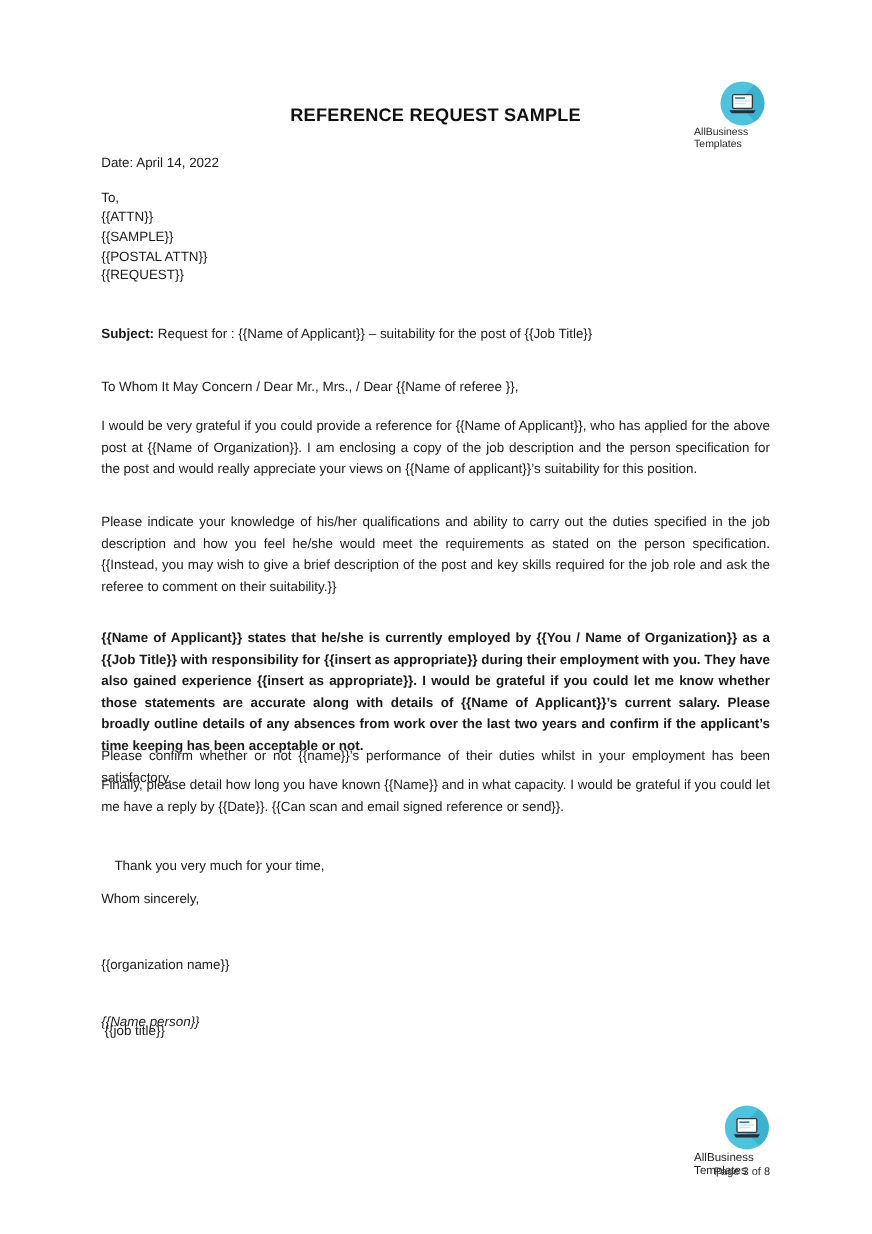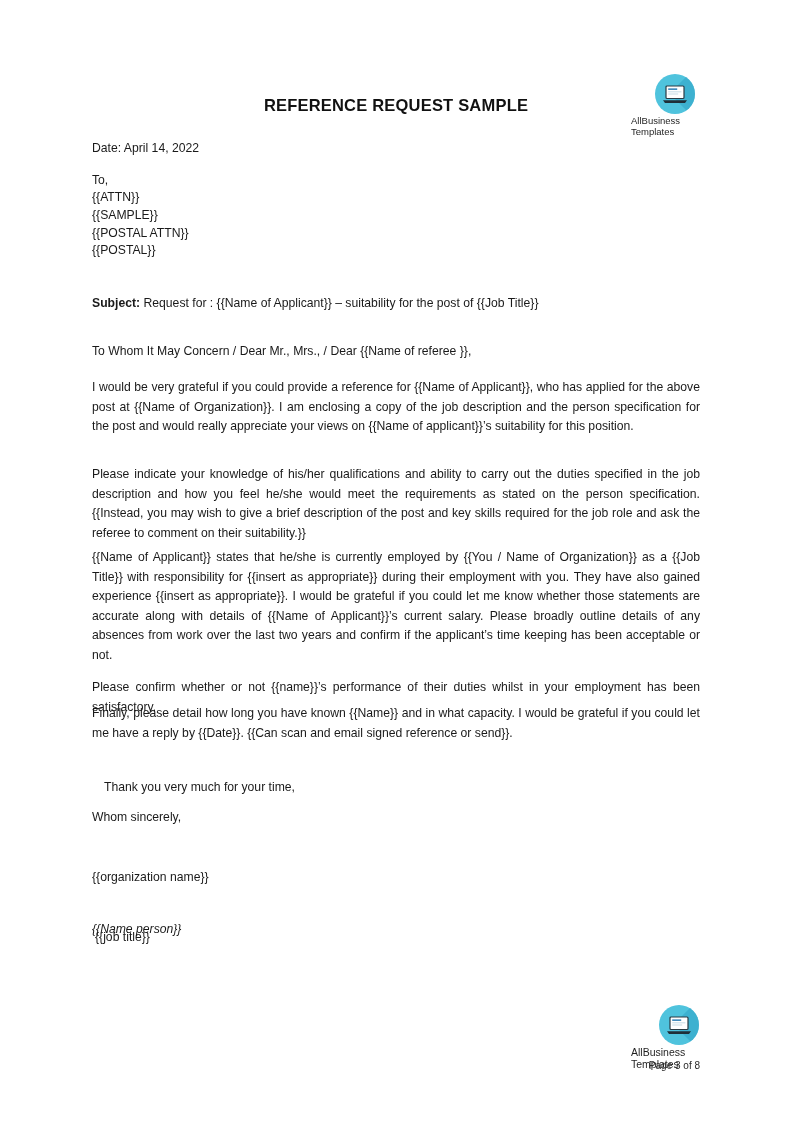--- a/index.html
+++ b/index.html
@@ -119,21 +119,21 @@
   .salutation {
     top: 342px;
   }
 
   .para {
     text-align: justify;
     text-justify: inter-word;
   }
   .p1 { top: 378px; }
   .p2 { top: 465px; }
-  .p3 { top: 548px; }
+  .p3 { top: 571px; font-weight: bold; }
   .p4 { top: 678px; }
   .p5 { top: 704px; }
 
   .thanks   { top: 778px; margin-left: 12px; }
   .sincerely{ top: 808px; }
   .orgname  { top: 868px; }
   .personname { top: 920px; font-style: italic; }
   .jobtitle { top: 928px; padding-left: 3px; }
 
   
@@ -169,21 +169,21 @@
       <span class="l2">Templates</span>
     </div>
   </div>
 
   <div class="block addr">
     <div class="date-line">Date: April 14, 2022</div>
     <span class="to-line">To,</span>
     <span class="addr-line">{{ATTN}}</span>
     <span class="addr-line">{{SAMPLE}}</span>
     <span class="addr-line">{{POSTAL ATTN}}</span>
-    <span class="addr-line">{{POSTAL}}</span>
+    <span class="addr-line">{{REQUEST}}</span>
   </div>
 
   <div class="block subject">
     <b>Subject:</b><span> Request for : {{Name of Applicant}} – suitability for the post of {{Job Title}}</span>
   </div>
 
   <div class="block salutation">To Whom It May Concern / Dear Mr.,  Mrs., / Dear {{Name of referee }},</div>
 
   <div class="block para p1">I would be very grateful if you could provide a reference for {{Name of Applicant}}, who has applied for the above post at {{Name of Organization}}. I am enclosing a copy of the job description and the person specification for the post and would really appreciate your views on {{Name of applicant}}’s suitability for this position.</div>
   <div class="block para p2">Please indicate your knowledge of his/her qualifications and ability to carry out the duties specified in the job description and how you feel he/she would meet the requirements as stated on the person specification. {{Instead, you may wish to give a brief description of the post and key skills required for the job role and ask the referee to comment on their suitability.}}</div>

